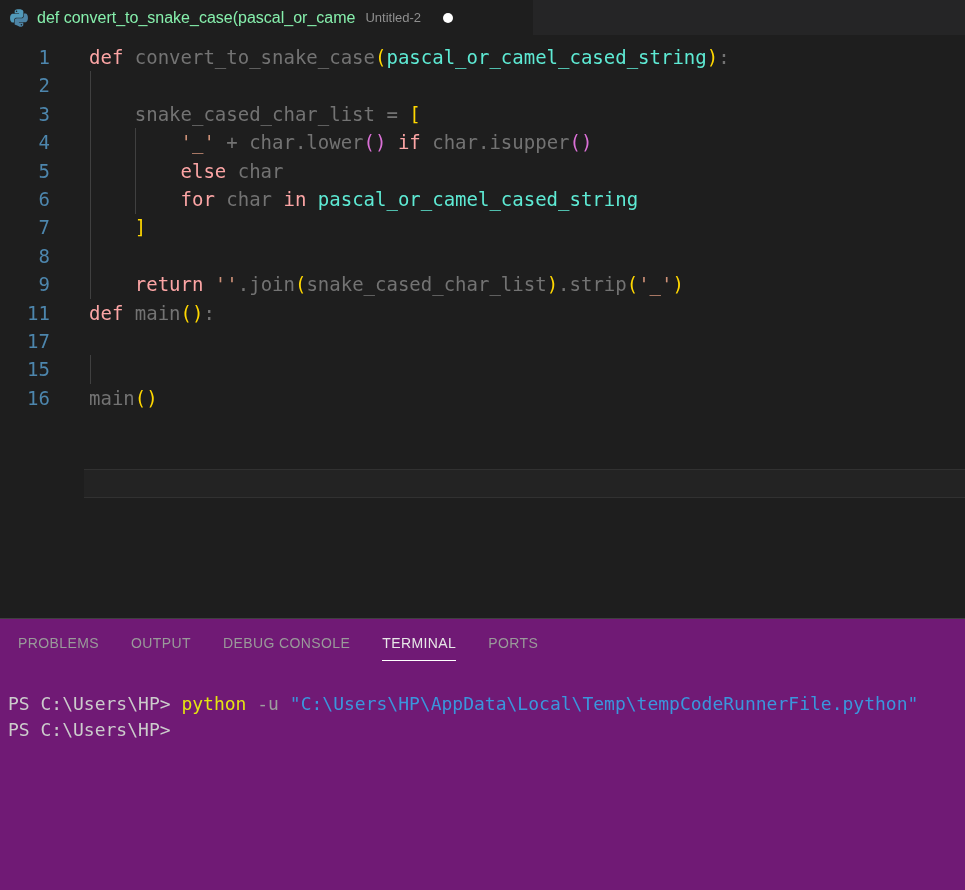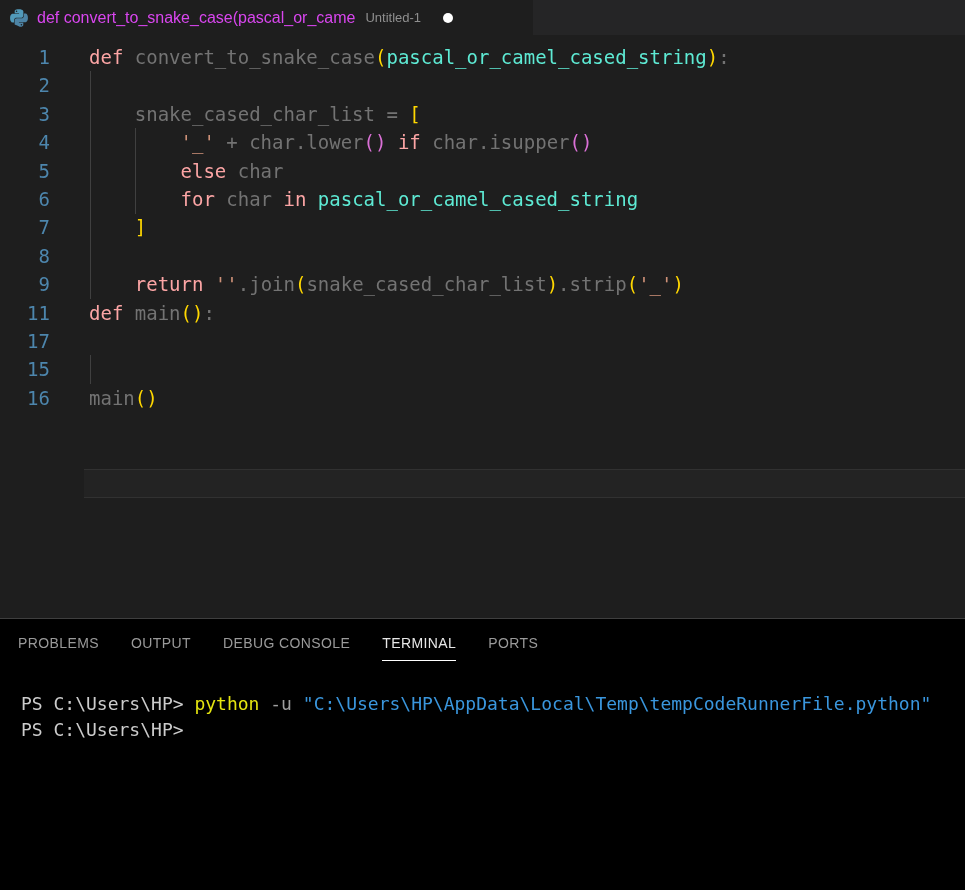--- a/index.html
+++ b/index.html
@@ -7,21 +7,21 @@
     width:965px;height:890px;overflow:hidden;
     background:#1e1e1e;
     font-family:"Liberation Sans",sans-serif;
     -webkit-font-smoothing:antialiased;
   }
   
   .tabbar{height:35px;background:#252526;display:flex;align-items:stretch;}
   .tab{width:533px;background:#1e1e1e;display:flex;align-items:center;
        padding:0 10px;box-sizing:border-box;}
   .tab-icon{width:18px;height:18px;flex:none;display:block;}
-  .tab-title{color:#d946ef;font-size:16px;margin-left:9px;white-space:pre;}
+  .tab-title{color:#86efac;font-size:16px;margin-left:9px;white-space:pre;}
   .tab-desc{color:#8f8f8f;font-size:13px;margin-left:10px;}
   .tab-dot{width:10px;height:10px;border-radius:50%;background:#ffffff;margin-left:22px;flex:none;}
   
   .editor{position:relative;height:583px;background:#1e1e1e;}
   .current-line{position:absolute;left:84px;right:0;top:434px;height:29px;
     background:#232323;border-top:1px solid #313131;border-bottom:1px solid #313131;
     box-sizing:border-box;z-index:0;}
   .indent-guide{position:absolute;width:1px;background:#404040;z-index:1;}
   .code-lines{position:relative;z-index:2;padding-top:8px;}
   .code-row{display:flex;height:28.4px;line-height:28.4px;}
@@ -29,44 +29,44 @@
     font-family:"DejaVu Sans Mono",monospace;font-size:19px;margin-right:34px;}
   .code-text{margin:0;padding-left:5px;white-space:pre;
     font-family:"DejaVu Sans Mono",monospace;font-size:19px;line-height:28.4px;color:#d4d4d4;}
   .tk-kw{color:#fca5a5}
   .tk-id{color:#737373}
   .tk-b1{color:#ffd700}
   .tk-b2{color:#da70d6}
   .tk-str{color:#ce9178}
   .tk-param{color:#5eead4}
   
-  .panel{height:272px;box-sizing:border-box;border-top:1px solid #3f3f3f;background:#000000;}
+  .panel{height:272px;box-sizing:border-box;border-top:1px solid #3f3f3f;background:#701a75;}
   .panel-tabs{height:44px;box-sizing:border-box;padding:15px 0 0 18px;}
   .panel-tab{display:inline-block;margin-right:32px;font-size:14px;letter-spacing:0.4px;
     color:#9a9a9a;padding-bottom:9px;cursor:pointer;}
   .panel-tab.active{color:#e7e7e7;border-bottom:1px solid #ffffff;}
-  .terminal{padding:28px 0 0 21px;
+  .terminal{padding:28px 0 0 8px;
     font-family:"DejaVu Sans Mono",monospace;font-size:18px;line-height:26px;color:#cccccc;}
   .term-line{white-space:pre;}
   .tm-t{color:#cccccc}
   .tm-cmd{color:#e5e510}
   .tm-flag{color:#9e9e9e}
   .tm-tstr{color:#3a96dd}
 </style>
 </head>
 <body>
 
 <div class="tabbar">
   <div class="tab">
     <svg class="tab-icon" viewBox="0 0 255 255">
       <path fill="#519aba" d="M126.9 2C62.6 2 66.6 29.9 66.6 29.9l.1 28.9h61.4v8.7H42.3S1 62.8 1 127.5c0 64.8 36.1 62.5 36.1 62.5h21.5v-30.1s-1.2-36.1 35.5-36.1h60.8s34.4.6 34.4-33.2V36.1S194.5 2 126.9 2zM93 21.4a11 11 0 1 1 0 22 11 11 0 0 1 0-22z"></path>
       <path fill="#4d84a5" d="M128.1 253c64.3 0 60.3-27.9 60.3-27.9l-.1-28.9h-61.4v-8.7h85.8s41.3 4.7 41.3-60c0-64.8-36.1-62.5-36.1-62.5h-21.5v30.1s1.2 36.1-35.5 36.1h-60.8s-34.4-.6-34.4 33.2v54.5S160.5 253 128.1 253zm33.9-19.4a11 11 0 1 1 0-22 11 11 0 0 1 0 22z"></path>
     </svg>
     <span class="tab-title">def convert_to_snake_case(pascal_or_came</span>
-    <span class="tab-desc">Untitled-1</span>
+    <span class="tab-desc">Untitled-2</span>
     <span class="tab-dot"></span>
   </div>
 </div>
 
 <div class="editor">
   <div class="current-line"></div>
   <div class="indent-guide" style="left:90px;top:36px;height:228px;"></div>
   <div class="indent-guide" style="left:135px;top:93px;height:86px;"></div>
   <div class="indent-guide" style="left:90px;top:320px;height:29px;"></div>
   <div class="code-lines">

